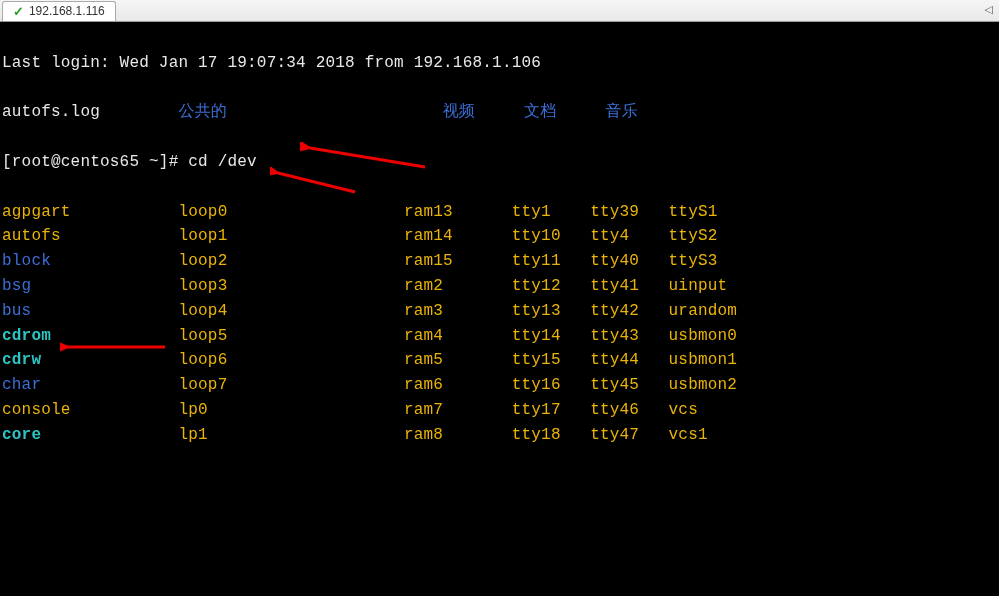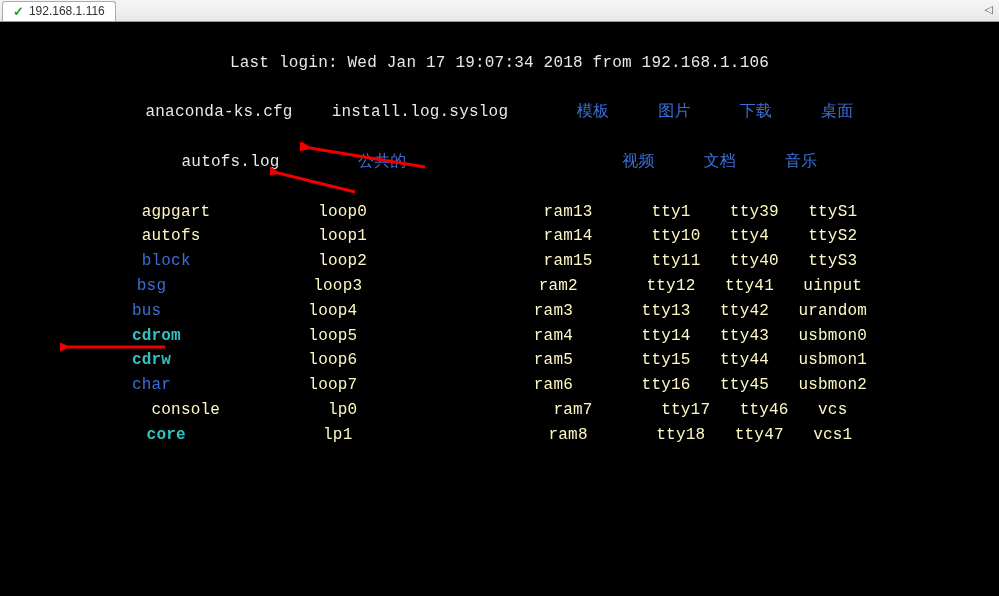--- a/index.html
+++ b/index.html
@@ -49,45 +49,45 @@
     color: #555;
     font-family: Arial, sans-serif;
   }
   .terminal {
     padding: 4px 2px;
     line-height: 1.55;
     white-space: pre;
     letter-spacing: 0.2px;
     position: relative;
   }
-  .line { white-space: pre; text-align: center; }
+  .line { white-space: pre; }
   .white { color: #e8e8e8; }
   .blue { color: #3b6fd6; }
-  .yellow { color: #fef9c3; }
+  .yellow { color: #eab308; }
   .cyan { color: #2ec4c4; font-weight: bold; }
   svg.arrow {
     position: absolute;
     pointer-events: none;
   }
 </style>
 </head>
 <body>
 
 <div class="titlebar">
   <div class="tab">
     <span class="check-icon">✓</span>
     <span>192.168.1.116</span>
   </div>
   <span class="collapse-arrow">◁</span>
 </div>
 
 <div class="terminal">
 <div class="line white">Last login: Wed Jan 17 19:07:34 2018 from 192.168.1.106</div>
-<div class="line"><span class="white" id="h1c1">anaconda-ks.cfg    </span><span class="white" id="h1c2">install.log.syslog       </span><span class="blue" id="h1c3">模板     </span><span class="blue" id="h1c4">图片     </span><span class="blue" id="h1c5">下载     </span><span class="blue" id="h1c6">桌面</span></div>
 <div class="line"><span class="white" id="h2c1">autofs.log        </span><span class="blue" id="h2c2">公共的                      </span><span class="blue" id="h2c3">视频     </span><span class="blue" id="h2c4">文档     </span><span class="blue" id="h2c5">音乐</span></div>
+<div class="line white"><span>[root@centos65 ~]# </span><span>cd /dev</span></div>
 <div id="dev-listing"><div class="line"><span class="yellow">agpgart           </span><span class="yellow">loop0                  </span><span class="yellow">ram13      </span><span class="yellow">tty1    </span><span class="yellow">tty39   </span><span class="yellow">ttyS1</span></div><div class="line"><span class="yellow">autofs            </span><span class="yellow">loop1                  </span><span class="yellow">ram14      </span><span class="yellow">tty10   </span><span class="yellow">tty4    </span><span class="yellow">ttyS2</span></div><div class="line"><span class="blue">block             </span><span class="yellow">loop2                  </span><span class="yellow">ram15      </span><span class="yellow">tty11   </span><span class="yellow">tty40   </span><span class="yellow">ttyS3</span></div><div class="line"><span class="blue">bsg               </span><span class="yellow">loop3                  </span><span class="yellow">ram2       </span><span class="yellow">tty12   </span><span class="yellow">tty41   </span><span class="yellow">uinput</span></div><div class="line"><span class="blue">bus               </span><span class="yellow">loop4                  </span><span class="yellow">ram3       </span><span class="yellow">tty13   </span><span class="yellow">tty42   </span><span class="yellow">urandom</span></div><div class="line"><span class="cyan">cdrom             </span><span class="yellow">loop5                  </span><span class="yellow">ram4       </span><span class="yellow">tty14   </span><span class="yellow">tty43   </span><span class="yellow">usbmon0</span></div><div class="line"><span class="cyan">cdrw              </span><span class="yellow">loop6                  </span><span class="yellow">ram5       </span><span class="yellow">tty15   </span><span class="yellow">tty44   </span><span class="yellow">usbmon1</span></div><div class="line"><span class="blue">char              </span><span class="yellow">loop7                  </span><span class="yellow">ram6       </span><span class="yellow">tty16   </span><span class="yellow">tty45   </span><span class="yellow">usbmon2</span></div><div class="line"><span class="yellow">console           </span><span class="yellow">lp0                    </span><span class="yellow">ram7       </span><span class="yellow">tty17   </span><span class="yellow">tty46   </span><span class="yellow">vcs</span></div><div class="line"><span class="cyan">core              </span><span class="yellow">lp1                    </span><span class="yellow">ram8       </span><span class="yellow">tty18   </span><span class="yellow">tty47   </span><span class="yellow">vcs1</span></div></div>
 
 
 <svg class="arrow" style="left:300px; top:120px;" width="130" height="30">
   <defs>
         <marker id="ah1" markerWidth="10" markerHeight="8" refX="1" refY="4" orient="auto">
           <polygon points="10 0, 0 4, 10 8" fill="#e00"></polygon>
         </marker>
       </defs>
   <line x1="125" y1="25" x2="10" y2="6" stroke="#e00" stroke-width="3" marker-end="url(#ah1)"></line>

